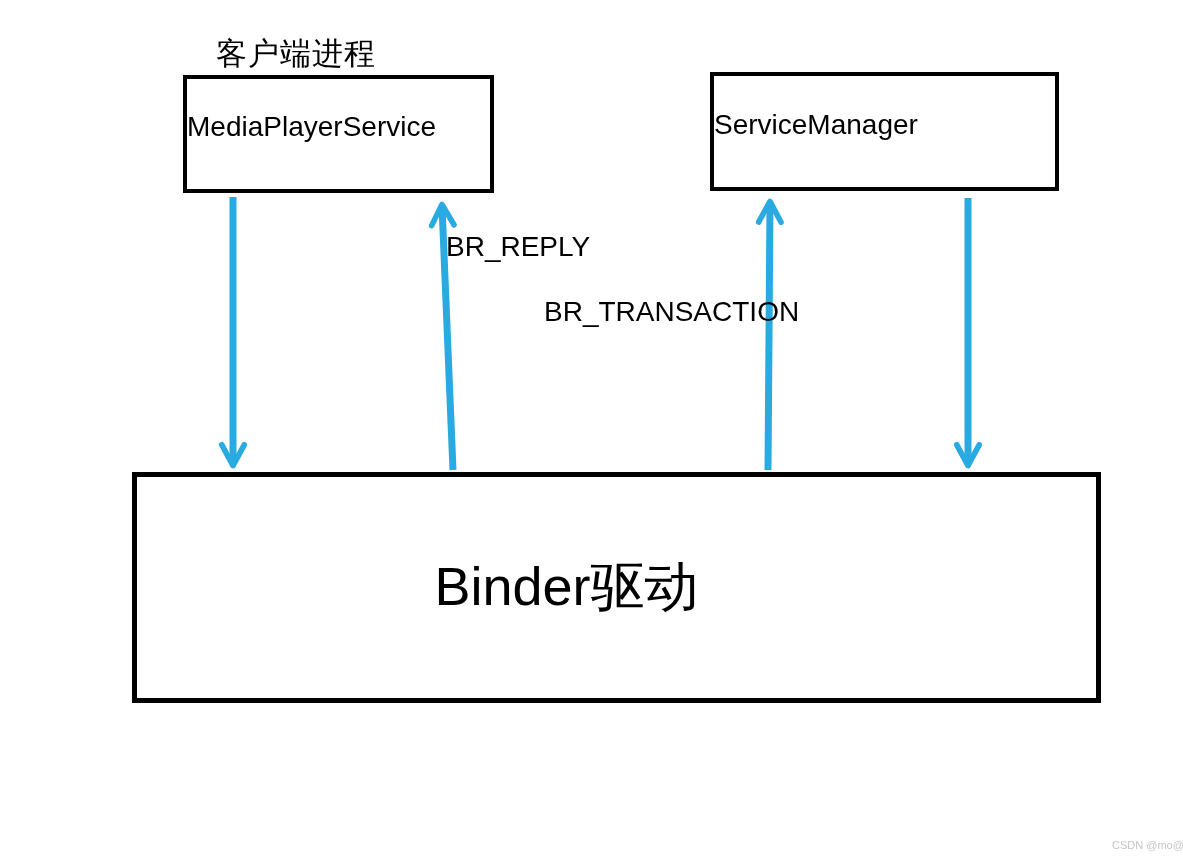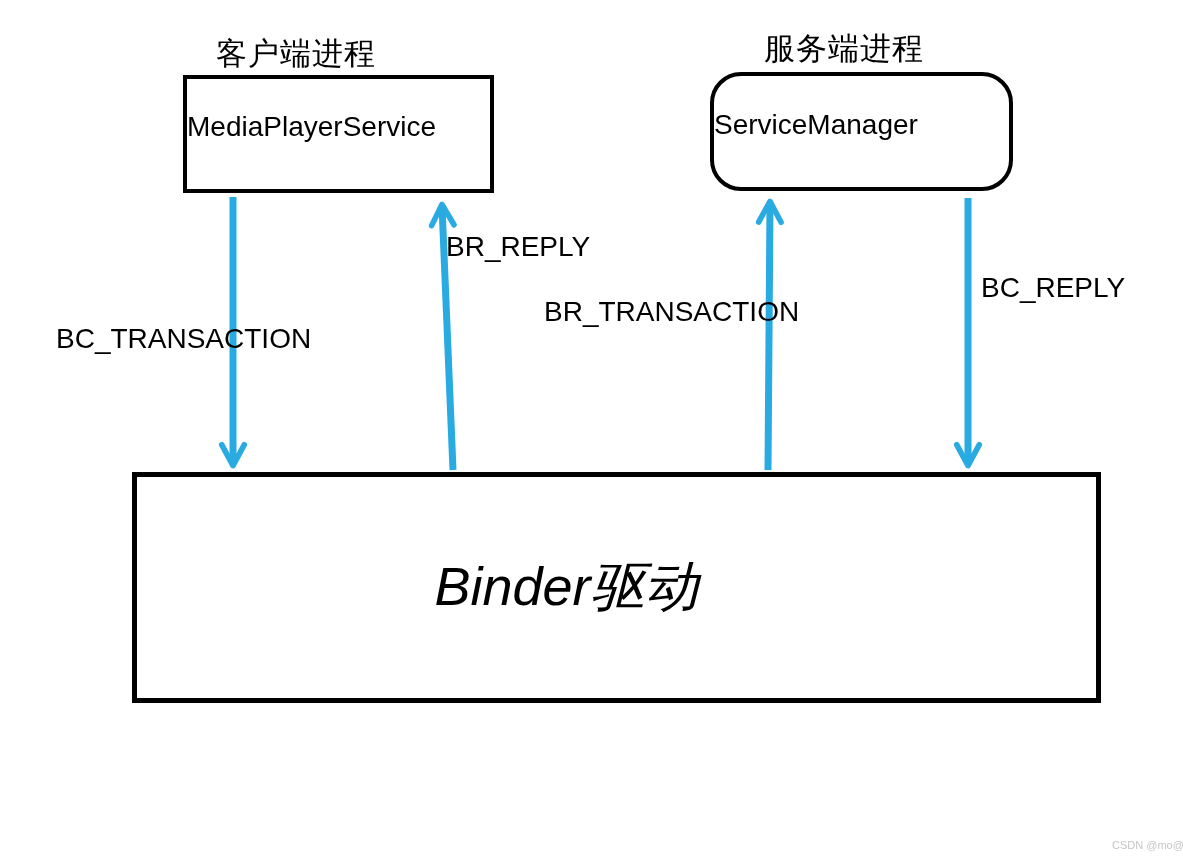--- a/index.html
+++ b/index.html
@@ -44,21 +44,20 @@
     left: 132px;
     top: 472px;
     width: 969px;
     height: 231px;
     box-sizing: border-box;
     border: 5px solid var(--border, #000000);
     background: var(--background, #ffffff);
     display: flex;
     align-items: center;
     justify-content: center;
-    font-style: italic;
   }
   .driver-box .driver-label {
     font-size: 54px;
     transform: translateX(-50px);
     white-space: nowrap;
   }
   .arrow-label {
     position: absolute;
     font-size: 28px;
     white-space: nowrap;
@@ -92,49 +91,46 @@
     text-align: center;
   }
 </style>
 </head>
 <body>
 
 <div class="canvas">
 
   <div class="proc-label abs" style="left:216px; top:33px;">客户端进程</div>
 
-  <div class="proc-label abs" style="left:764px; top:28px;">服务端进程</div>
 
   <div class="node-box" style="left:183px; top:75px; width:311px; height:118px;">
     <span class="node-label">MediaPlayerService</span>
   </div>
 
-  <div class="node-box" style="left:710px; top:72px; width:303px; height:119px;border-radius:31px;">
+  <div class="node-box" style="left:710px; top:72px; width:349px; height:119px;">
     <span class="node-label">ServiceManager</span>
   </div>
 
   <div class="driver-box">
     <span class="driver-label">Binder驱动</span>
   </div>
 
   <svg class="arrows-layer" width="1183" height="862" viewBox="0 0 1183 862">
     <defs>
       <marker id="chevron" viewBox="0 0 20 20" refX="15" refY="10" markerWidth="32" markerHeight="32" markerUnits="userSpaceOnUse" orient="auto">
         <path class="arrow-head-path" d="M3,3 L16,10 L3,17"></path>
       </marker>
     </defs>
     <line class="arrow-line" x1="233" y1="197" x2="233" y2="464" marker-end="url(#chevron)"></line>
     <line class="arrow-line" x1="453" y1="470" x2="442" y2="206" marker-end="url(#chevron)"></line>
     <line class="arrow-line" x1="768" y1="470" x2="770" y2="203" marker-end="url(#chevron)"></line>
     <line class="arrow-line" x1="968" y1="198" x2="968" y2="464" marker-end="url(#chevron)"></line>
   </svg>
 
-  <div class="arrow-label" style="left:56px; top:323px;">BC_TRANSACTION</div>
 
   <div class="arrow-label" style="left:544px; top:296px;">BR_TRANSACTION</div>
 
   <div class="arrow-label" style="left:446px; top:231px;">BR_REPLY</div>
 
-  <div class="arrow-label" style="left:981px; top:272px;">BC_REPLY</div>
 
   <div class="watermark">CSDN @mo@</div>
 
 </div>
 
 </body></html>

